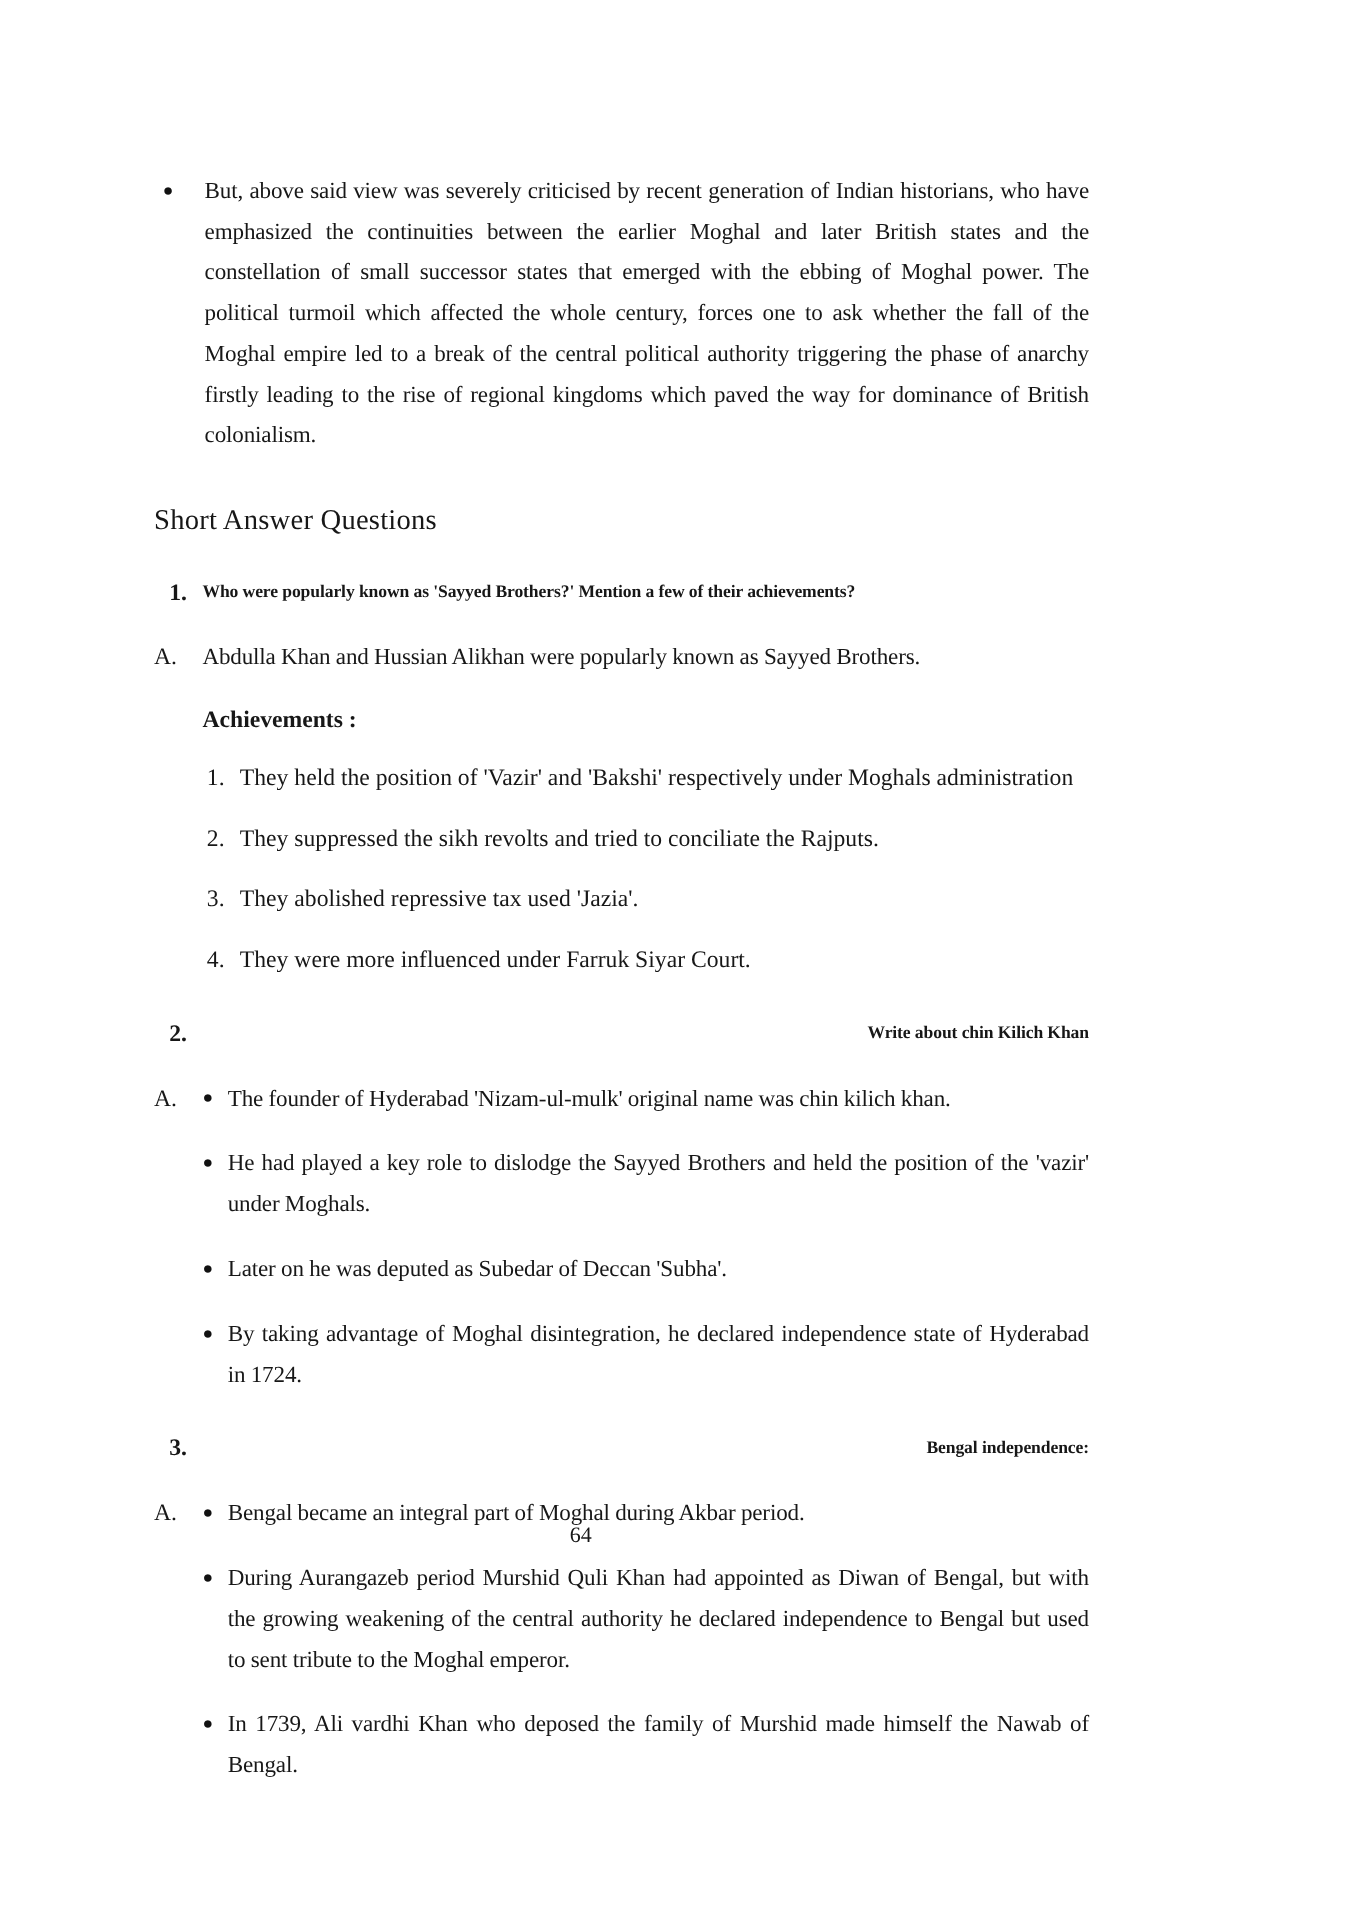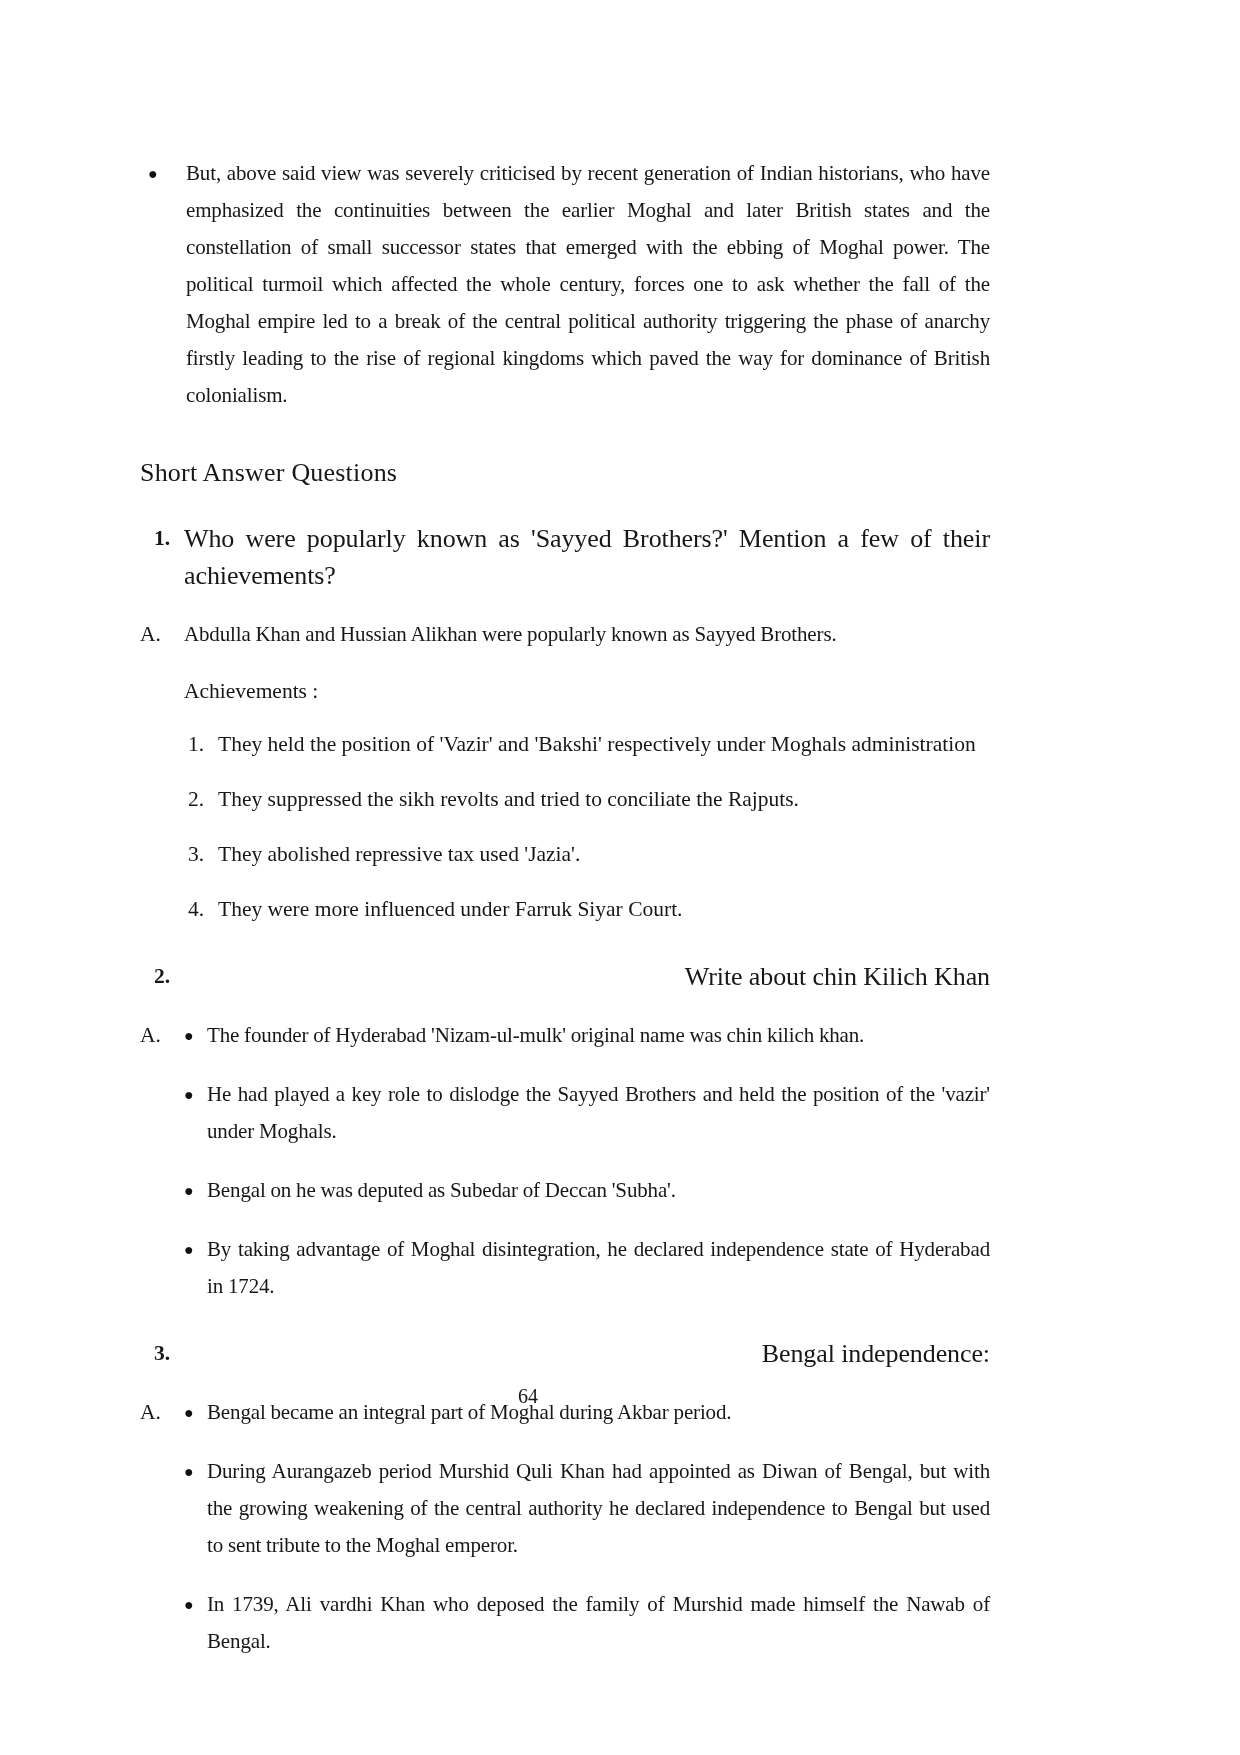--- a/index.html
+++ b/index.html
@@ -89,22 +89,22 @@
     flex: 0 0 44px;
     font-size: 21.5px;
     font-weight: bold;
     line-height: 37px;
     text-align: right;
     padding-right: 14px;
     box-sizing: border-box;
   }
   .q-text {
     flex: 1 1 auto;
-    font-size: 26px;
-    font-weight: normal;
+    font-size: 16px;
+    font-weight: bold;
     line-height: 37px;
     text-align: justify;
     letter-spacing: -0.1px;
   }
   .q-text.nojustify { text-align: right; }
 
   
   .a-row {
     display: flex;
     align-items: flex-start;
@@ -116,21 +116,21 @@
     line-height: 37px;
     text-align: left;
     box-sizing: border-box;
   }
   .a-body {
     flex: 1 1 auto;
   }
 
   .sub-bold {
     font-size: 21.5px;
-    font-weight: normal;
+    font-weight: bold;
     line-height: 37px;
     margin-top: 20px;
   }
 
   
   .num-list { margin-top: 16px; }
   .num-item {
     display: flex;
     align-items: flex-start;
     margin-top: 18px;
@@ -217,21 +217,21 @@
         <div class="bullet-row">
           <span class="bullet-mark">●</span>
           <span class="bullet-body para">The founder of Hyderabad 'Nizam-ul-mulk' original name was chin kilich khan.</span>
         </div>
         <div class="bullet-row">
           <span class="bullet-mark">●</span>
           <span class="bullet-body para">He had played a key role to dislodge the Sayyed Brothers and held the position of the 'vazir' under Moghals.</span>
         </div>
         <div class="bullet-row">
           <span class="bullet-mark">●</span>
-          <span class="bullet-body para">Bengal on he was deputed as Subedar of Deccan 'Subha'.</span>
+          <span class="bullet-body para">Later on he was deputed as Subedar of Deccan 'Subha'.</span>
         </div>
         <div class="bullet-row">
           <span class="bullet-mark">●</span>
           <span class="bullet-body para">By taking advantage of Moghal disintegration, he declared independence state of Hyderabad in 1724.</span>
         </div>
       </div>
     </div>
 
     <div class="q-row">
       <span class="q-num">3.</span>

